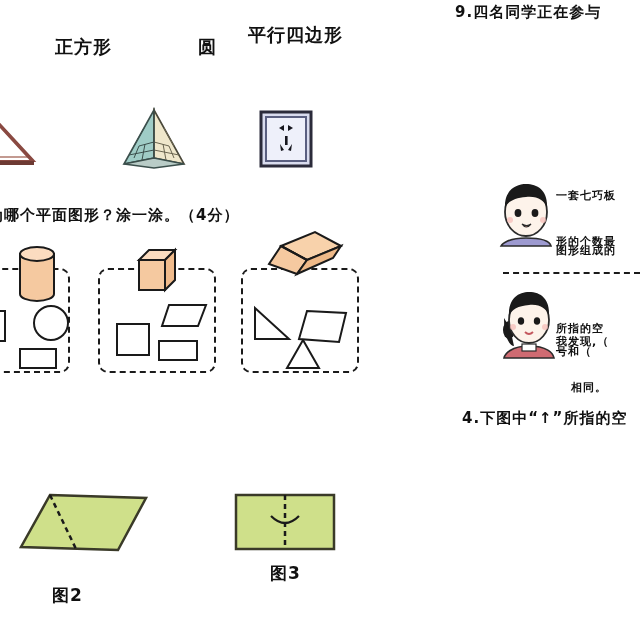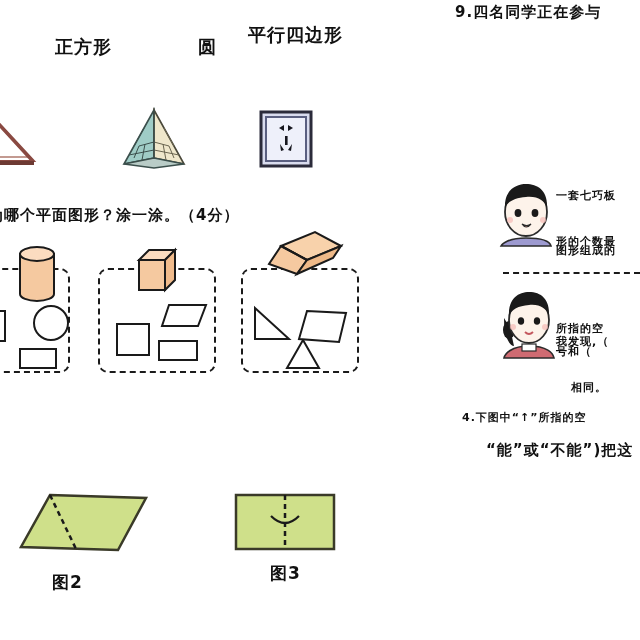--- a/index.html
+++ b/index.html
@@ -169,21 +169,21 @@
       <polygon points="10,2 49,4 42,33 2,30" fill="#ffffff" stroke="#1a1a1a" stroke-width="2"></polygon>
     </svg>
   </div>
 
   <div class="abs" style="left:18px; top:492px;">
     <svg width="132" height="62" viewBox="0 0 132 62">
       <polygon points="32,3 128,6 100,58 3,55" fill="#cfe08a" stroke="#3a3a28" stroke-width="2.5"></polygon>
       <line x1="32" y1="3" x2="58" y2="57" stroke="#1a1a1a" stroke-width="2.5" stroke-dasharray="5,4"></line>
     </svg>
   </div>
-  <div class="abs cn fig-label" style="left:52px; top:571px;">图2</div>
+  <div class="abs cn fig-label" style="left:52px; top:584px;">图2</div>
 
   <div class="abs" style="left:233px; top:492px;">
     <svg width="104" height="62" viewBox="0 0 104 62">
       <rect x="3" y="3" width="98" height="54" fill="#cfe08a" stroke="#3a3a28" stroke-width="2.5"></rect>
       <line x1="52" y1="3" x2="52" y2="57" stroke="#1a1a1a" stroke-width="2.5" stroke-dasharray="5,4"></line>
       <path d="M38,24 Q52,38 66,24" fill="none" stroke="#1a1a1a" stroke-width="2.2"></path>
     </svg>
   </div>
   <div class="abs cn fig-label" style="left:270px; top:562px;">图3</div>
 
@@ -220,16 +220,15 @@
       <circle cx="13" cy="39" r="3" fill="#f6c0bb" opacity="0.8"></circle>
       <circle cx="45" cy="39" r="3" fill="#f6c0bb" opacity="0.8"></circle>
       <rect x="22" y="56" width="14" height="7" fill="#ffffff" stroke="#2b2b2b" stroke-width="1.2"></rect>
     </svg>
   </div>
   <div class="abs cn rt" style="left:556px; top:288px;margin-top:44px;">我发现,（</div>
   <div class="abs cn rt" style="left:556px; top:319px;">所指的空</div>
   <div class="abs cn rt" style="left:556px; top:342px;">号和（</div>
   <div class="abs cn rt" style="left:547px; top:378px;margin-left:24px;">相同。</div>
 
-  <div class="abs cn rt" style="left:462px; top:408px; font-size:11px;">4.下图中“↑”所指的空</div>
-  <div class="abs cn rt" style="left:486px; top:440px; font-size:15px;">“能”或“不能”)把这</div>
+  <div class="abs cn rt" style="left:462px; top:408px; font-size:15px;">4.下图中“↑”所指的空</div>
 
 </div>
 
 </body></html>

